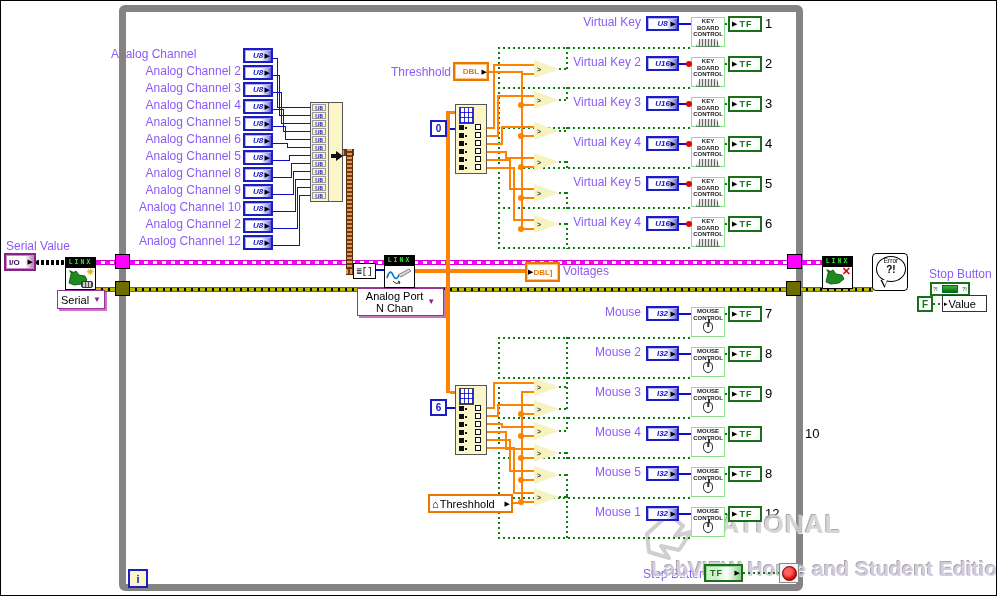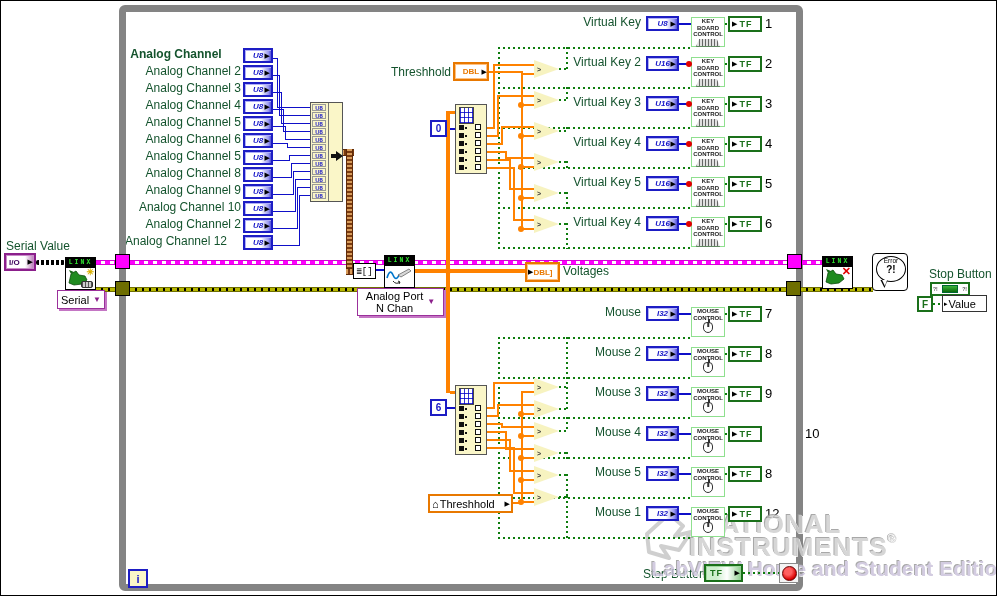--- a/index.html
+++ b/index.html
@@ -1,19 +1,19 @@
 <!DOCTYPE html>
 <html><head>
 <meta charset="utf-8">
 <style>
   html,body{margin:0;padding:0;background:#fff;}
   #stage{position:relative;width:997px;height:596px;background:#ffffff;overflow:hidden;
          font-family:"Liberation Sans",sans-serif;border:1px solid #000;box-sizing:border-box;}
   .abs{position:absolute;}
-  .lbl{font-size:12px;color:#14532d;white-space:nowrap;line-height:14px;}
+  .lbl{font-size:12px;color:#8b5cf6;white-space:nowrap;line-height:14px;}
   .num{font-size:13px;color:#000;line-height:15px;}
   
   #loop{left:118px;top:4px;width:684px;height:586px;border:7px solid #848484;border-radius:6px;box-sizing:border-box;z-index:1;}
   
   .wire{z-index:3;}
   .w-blue{background:#0F0FC8;}
   .w-orange{background:#FF8200;z-index:4;}
   .w-gdot-h{height:2px;background:repeating-linear-gradient(90deg,#0E7C0E 0 2px,rgba(0,0,0,0) 2px 5px);z-index:3;}
   .w-gdot-v{width:2px;background:repeating-linear-gradient(180deg,#0E7C0E 0 2px,rgba(0,0,0,0) 2px 5px);z-index:3;}
   .w-mag{height:3px;background:repeating-linear-gradient(90deg,#FF00FF 0 5px,#FFFFFF 5px 9px);border-top:1px solid #D800D8;border-bottom:1px solid #D800D8;z-index:3;}
@@ -59,21 +59,20 @@
   .wm{color:#CFCFCF;text-shadow:1px 1px 0 #FFF,-1px -1px 0 #9A9A9A;font-weight:bold;z-index:2;opacity:.85;white-space:nowrap;}
   .cellU8{font-size:6px;font-weight:bold;color:#1515C8;background:#FAF6C8;border:1px solid #999;box-sizing:border-box;text-align:center;line-height:6px;z-index:6;}
 </style>
 </head>
 <body>
 
 <div id="stage">
   <div id="loop" class="abs"></div>
 
   <div class="abs wm" style="left:700px;top:508px;font-size:26px;letter-spacing:1px;"><span>NATIONAL</span></div>
-  <div class="abs wm" style="left:688px;top:531px;font-size:26px;letter-spacing:1px;"><span>INSTRUMENTS</span><span style="font-size:12px;vertical-align:top;">®</span></div>
   <svg class="abs" style="left:638px;top:505px;z-index:2;opacity:.8;" width="70" height="60" viewBox="0 0 70 60">
     <path d="M8 28 L30 8 L44 20 L36 30 L52 26 L40 44 L22 40 L30 52 L10 46 Z" fill="none" stroke="#C4C4C4" stroke-width="4" stroke-linejoin="round"></path>
   </svg>
   <div class="abs wm" style="left:650px;top:556px;font-size:21px;color:#CCC4DC;">LabVIEW Home and Student Edition</div>
 
   <div class="abs lbl" style="left:5px;top:238px;">Serial Value</div>
   <div class="abs" style="left:3px;top:252px;width:32px;height:18px;z-index:5;box-sizing:border-box;border:2px solid #8B1F8B;box-shadow:inset 0 0 0 1px #C88BC8;background:linear-gradient(90deg,#fff 0 68%,#B579B5 100%);display:flex;align-items:center;">
     <span style="font-size:8px;font-weight:bold;color:#3A005A;margin-left:3px;">I/O</span>
     <span style="position:absolute;right:1px;font-size:7px;color:#000;">▶</span>
   </div>
@@ -164,21 +163,21 @@
           <path d="M8 15 q3 4 7 1 l-2 -1 m2 1 l-1 2" stroke="#222" fill="none" stroke-width="1"></path>
         </svg></div>
     </div>
     <div class="abs linx" style="left: 821px; top: 255px; width: 31px; height: 33px;">
       <div class="hd">LINX</div>
       <div style="position: relative; height: 21px;"><svg width="29" height="20" viewBox="0 0 29 20">
           <path d="M3 15 L5 6 L10 3 L13 7 L19 8 L21 12 L16 16 L8 17 Z" fill="#1F8A1F" stroke="#0A4A0A" stroke-width="0.8"></path>
           <path d="M5 6 L3 2 L8 4 Z" fill="#156515"></path>
         </svg><span style="position: absolute; right: 1px; top: -2px; color: rgb(224, 0, 0); font-size: 11px; font-weight: bold;">✕</span></div>
     </div>
-    <div class="abs lbl" style="left: 110px; top: 46px; width: 130px; height: 14px; text-align: center; font-weight: bold;">Analog Channel</div>
+    <div class="abs lbl" style="left: 110px; top: 46px; width: 130px; height: 14px; text-align: left;">Analog Channel</div>
     <div class="abs term" style="left: 242px; top: 47px; width: 30px; height: 15px;">
       <span class="t">U8</span>
       <span class="arr">▶</span>
     </div>
     <div class="abs w-blue wire" style="left: 272px; top: 57px; width: 4px; height: 1px;"></div>
     <div class="abs w-blue wire" style="left: 276px; top: 57px; width: 1px; height: 50px;"></div>
     <div class="abs w-blue wire" style="left: 276px; top: 106px; width: 33px; height: 1px;"></div>
     <div class="abs lbl" style="left: 110px; top: 63px; width: 130px; height: 14px; text-align: right;">Analog Channel 2</div>
     <div class="abs term" style="left: 242px; top: 64px; width: 30px; height: 15px;">
       <span class="t">U8</span>
@@ -252,21 +251,21 @@
     <div class="abs w-blue wire" style="left: 294px; top: 178px; width: 1px; height: 33px;"></div>
     <div class="abs w-blue wire" style="left: 294px; top: 178px; width: 15px; height: 1px;"></div>
     <div class="abs lbl" style="left: 110px; top: 216px; width: 130px; height: 14px; text-align: right;">Analog Channel 2</div>
     <div class="abs term" style="left: 242px; top: 217px; width: 30px; height: 15px;">
       <span class="t">U8</span>
       <span class="arr">▶</span>
     </div>
     <div class="abs w-blue wire" style="left: 272px; top: 227px; width: 24px; height: 1px;"></div>
     <div class="abs w-blue wire" style="left: 296px; top: 186px; width: 1px; height: 42px;"></div>
     <div class="abs w-blue wire" style="left: 296px; top: 186px; width: 13px; height: 1px;"></div>
-    <div class="abs lbl" style="left: 110px; top: 233px; width: 130px; height: 14px; text-align: center;">Analog Channel 12</div>
+    <div class="abs lbl" style="left: 110px; top: 233px; width: 130px; height: 14px; text-align: right;">Analog Channel 12</div>
     <div class="abs term" style="left: 242px; top: 234px; width: 30px; height: 15px;">
       <span class="t">U8</span>
       <span class="arr">▶</span>
     </div>
     <div class="abs w-blue wire" style="left: 272px; top: 244px; width: 26px; height: 1px;"></div>
     <div class="abs w-blue wire" style="left: 298px; top: 194px; width: 1px; height: 51px;"></div>
     <div class="abs w-blue wire" style="left: 298px; top: 194px; width: 11px; height: 1px;"></div>
     <div class="abs cream" style="left: 309px; top: 101px; width: 33px; height: 100px;"></div>
     <div class="abs cellU8" style="left: 311px; top: 103px; width: 14px; height: 7px;">U8</div>
     <div class="abs cellU8" style="left: 311px; top: 111px; width: 14px; height: 7px;">U8</div>

